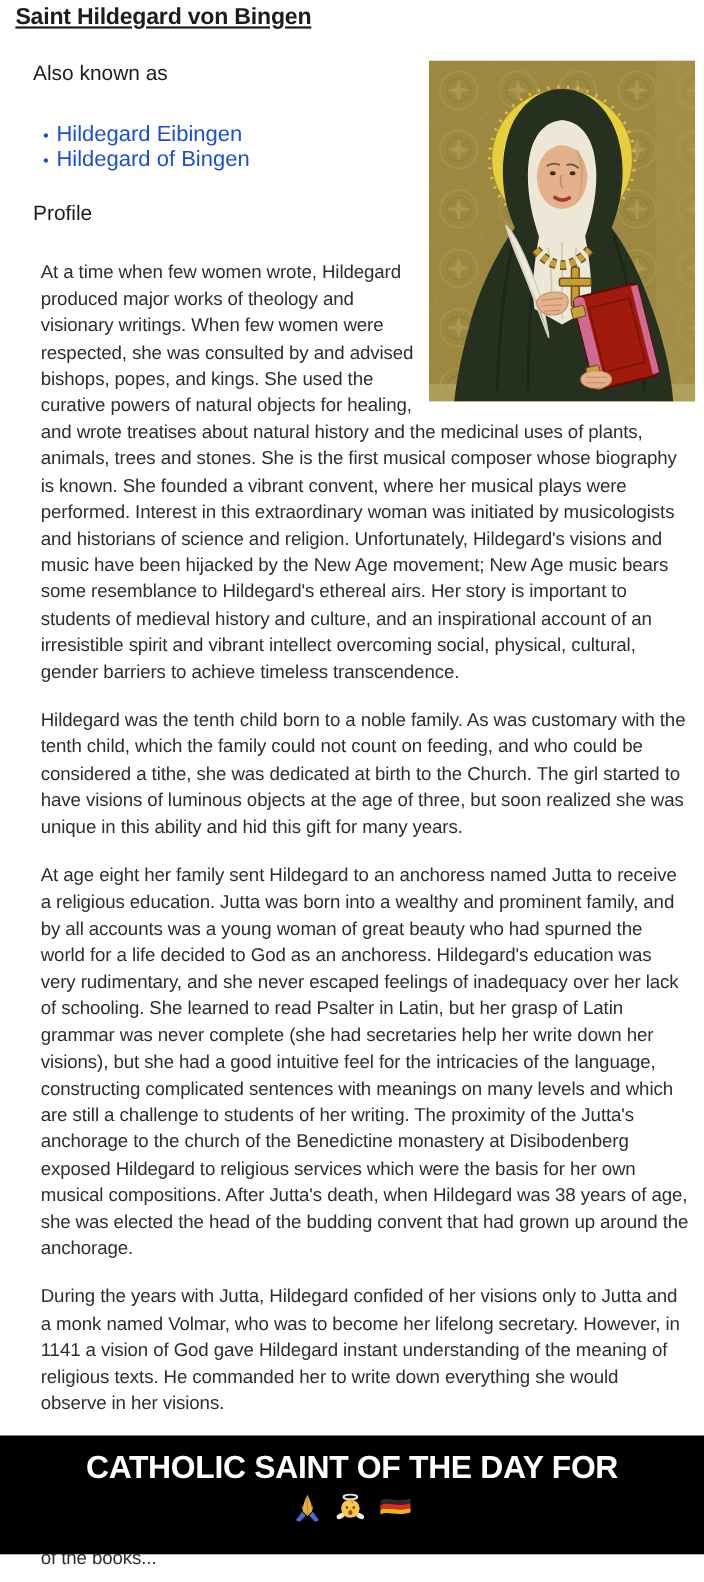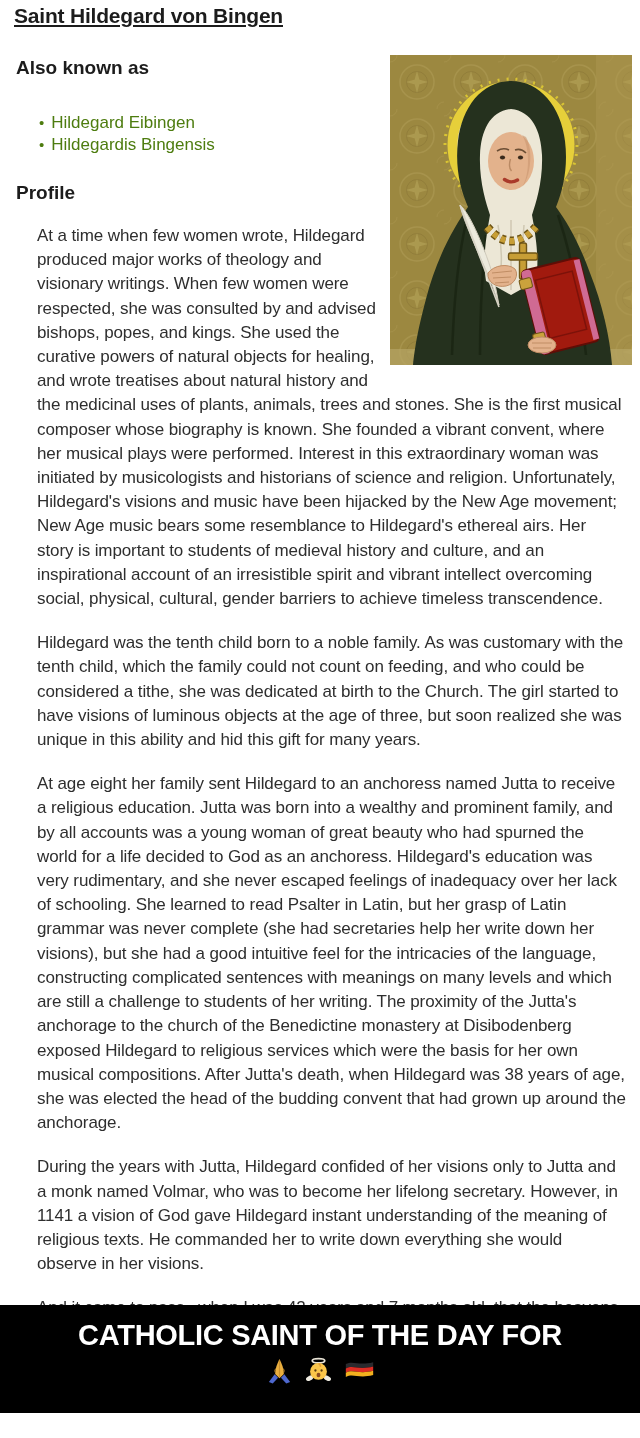--- a/index.html
+++ b/index.html
@@ -26,49 +26,49 @@
     float: right;
     width: 242px;
     height: 310px;
     margin: 27px -6px 12px 10px;
   }
   .portrait-wrap svg { display: block; width: 242px; height: 310px; }
 
   h2.section-heading {
     font-size: 19px;
     line-height: 22px;
-    margin: 2px;
-    font-weight: bold;
+    margin: 16px;
+    font-weight: normal;
     color: #1c1c1c;
   }
   h2.aka-heading { margin-top: 29px; }
   h2.profile-heading { margin-top: 27px; }
 
   ul.aka-list {
     list-style: none;
     margin: 33px 0 0 25px;
     padding: 0;
-    font-size: 17px;
+    font-size: 20px;
     line-height: 21.5px;
-    color: #4d7c0f;
+    color: #1d4ed8;
   }
   ul.aka-list li::before {
     content: "\2022";
     margin-right: 7px;
     font-size: 15px;
   }
 
   p.body-paragraph {
     font-size: 17px;
     line-height: 24.2px;
     letter-spacing: -0.1px;
     margin: 20px 0 0 23px;
     color: #2e2e2e;
   }
-  p.first-paragraph { margin-top: 20px; }
+  p.first-paragraph { margin-top: 30px; }
 
   .footer-banner {
     position: absolute;
     left: 0;
     top: 1305px;
     width: 640px;
     height: 108px;
     background: #000000;
     text-align: center;
     padding-top: 13px;
@@ -161,21 +161,21 @@
 
         <ellipse cx="152" cy="290" rx="14" ry="8" fill="#e3b28c" stroke="#c08d64" stroke-width="1"></ellipse>
         <path d="M142 288 L162 288 M143 293 L161 293" stroke="#c08d64" stroke-width="1"></path>
       </svg>
     </div>
 
     <h2 class="section-heading aka-heading">Also known as</h2>
 
     <ul class="aka-list">
       <li>Hildegard Eibingen</li>
-      <li>Hildegardis Bingensis</li>
+      <li>Hildegard of Bingen</li>
     </ul>
 
     <h2 class="section-heading profile-heading">Profile</h2>
 
     <p class="body-paragraph first-paragraph">At a time when few women wrote, Hildegard produced major works of theology and visionary writings. When few women were respected, she was consulted by and advised bishops, popes, and kings. She used the curative powers of natural objects for healing, and wrote treatises about natural history and the medicinal uses of plants, animals, trees and stones. She is the first musical composer whose biography is known. She founded a vibrant convent, where her musical plays were performed. Interest in this extraordinary woman was initiated by musicologists and historians of science and religion. Unfortunately, Hildegard's visions and music have been hijacked by the New Age movement; New Age music bears some resemblance to Hildegard's ethereal airs. Her story is important to students of medieval history and culture, and an inspirational account of an irresistible spirit and vibrant intellect overcoming social, physical, cultural, gender barriers to achieve timeless transcendence.</p>
     <p class="body-paragraph">Hildegard was the tenth child born to a noble family. As was customary with the tenth child, which the family could not count on feeding, and who could be considered a tithe, she was dedicated at birth to the Church. The girl started to have visions of luminous objects at the age of three, but soon realized she was unique in this ability and hid this gift for many years.</p>
     <p class="body-paragraph">At age eight her family sent Hildegard to an anchoress named Jutta to receive a religious education. Jutta was born into a wealthy and prominent family, and by all accounts was a young woman of great beauty who had spurned the world for a life decided to God as an anchoress. Hildegard's education was very rudimentary, and she never escaped feelings of inadequacy over her lack of schooling. She learned to read Psalter in Latin, but her grasp of Latin grammar was never complete (she had secretaries help her write down her visions), but she had a good intuitive feel for the intricacies of the language, constructing complicated sentences with meanings on many levels and which are still a challenge to students of her writing. The proximity of the Jutta's anchorage to the church of the Benedictine monastery at Disibodenberg exposed Hildegard to religious services which were the basis for her own musical compositions. After Jutta's death, when Hildegard was 38 years of age, she was elected the head of the budding convent that had grown up around the anchorage.</p>
     <p class="body-paragraph">During the years with Jutta, Hildegard confided of her visions only to Jutta and a monk named Volmar, who was to become her lifelong secretary. However, in 1141 a vision of God gave Hildegard instant understanding of the meaning of religious texts. He commanded her to write down everything she would observe in her visions.</p>
     <p class="body-paragraph">And it came to pass...when I was 42 years and 7 months old, that the heavens were opened and a blinding light of exceptional brilliance flowed through my entire brain. And so it kindled my whole heart and breast like a flame, not burning but warming...and suddenly I understood of the meaning of expositions of the books...</p>
   </div>

